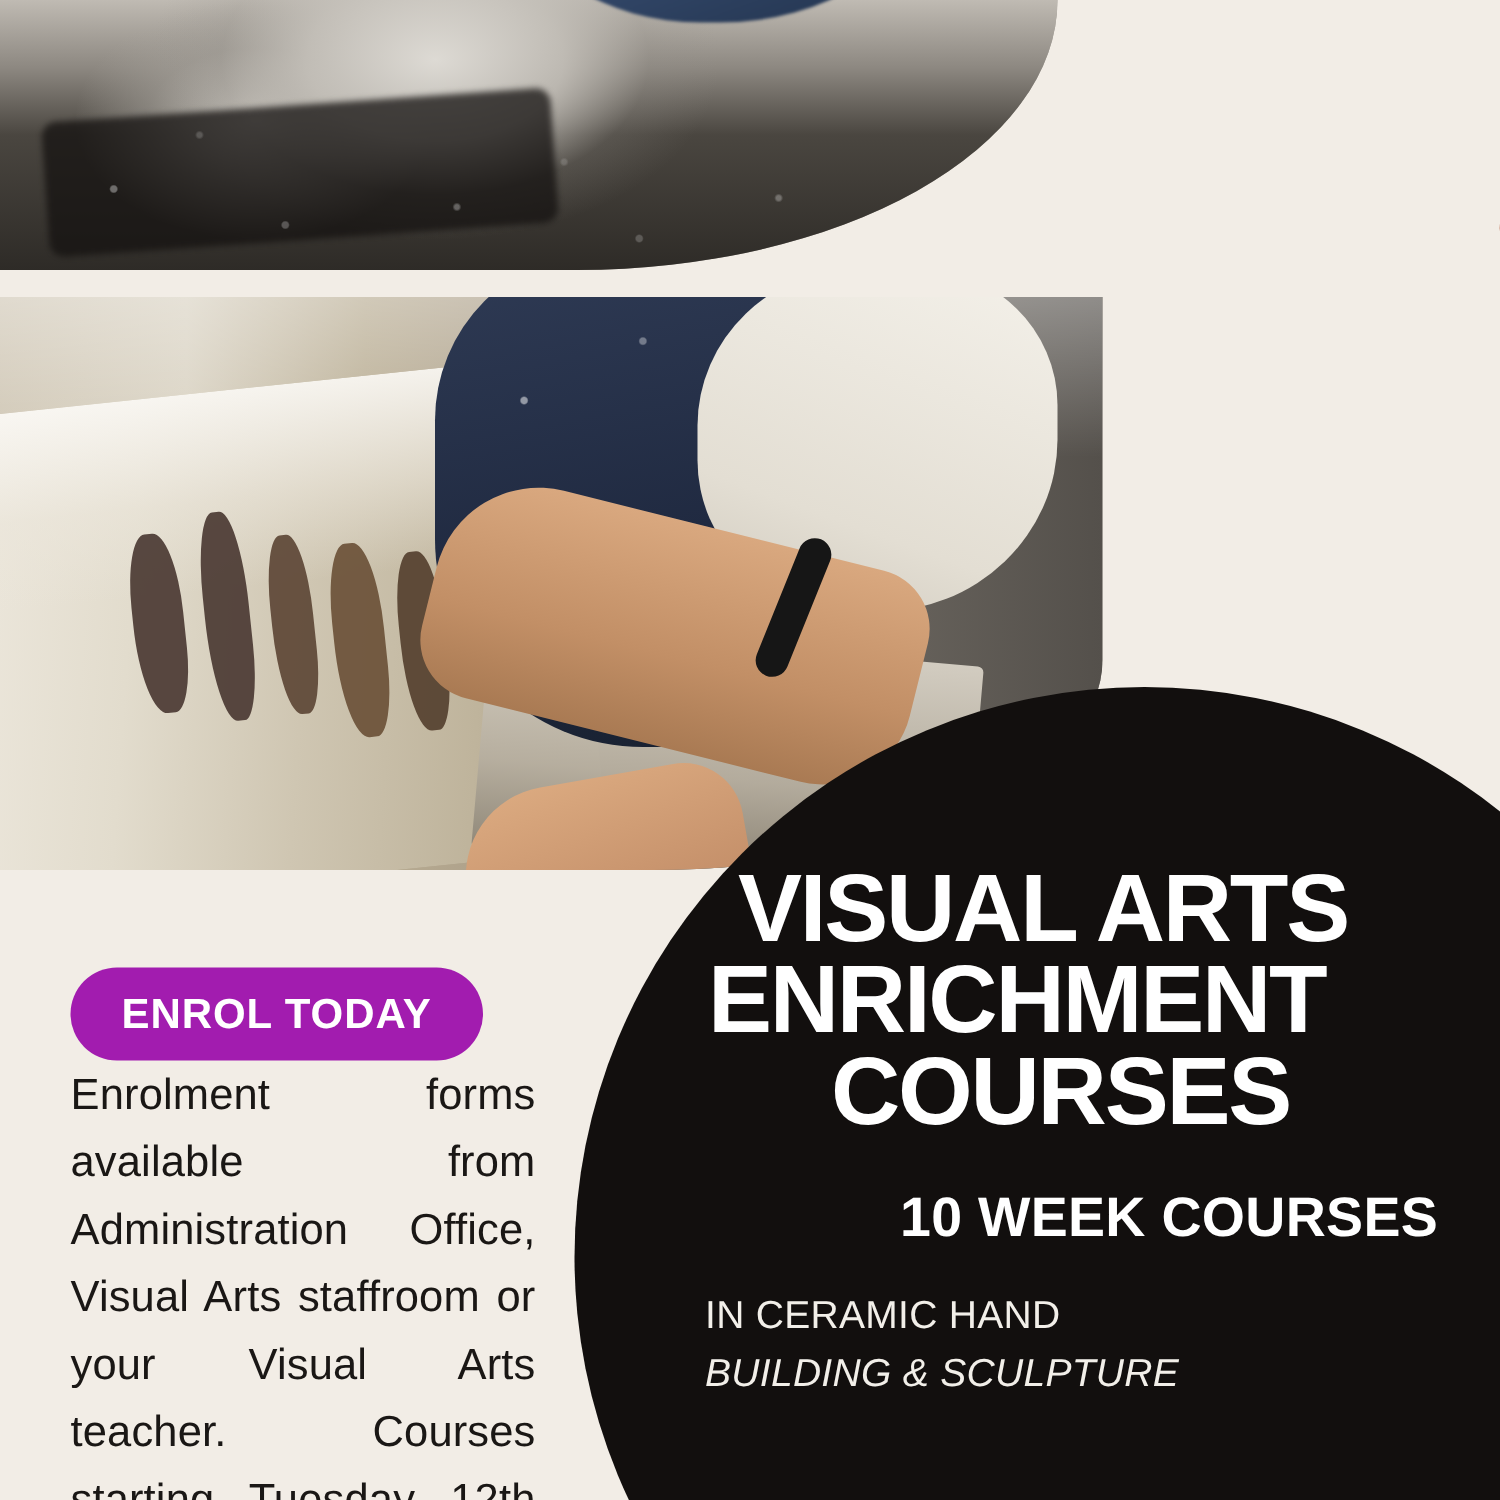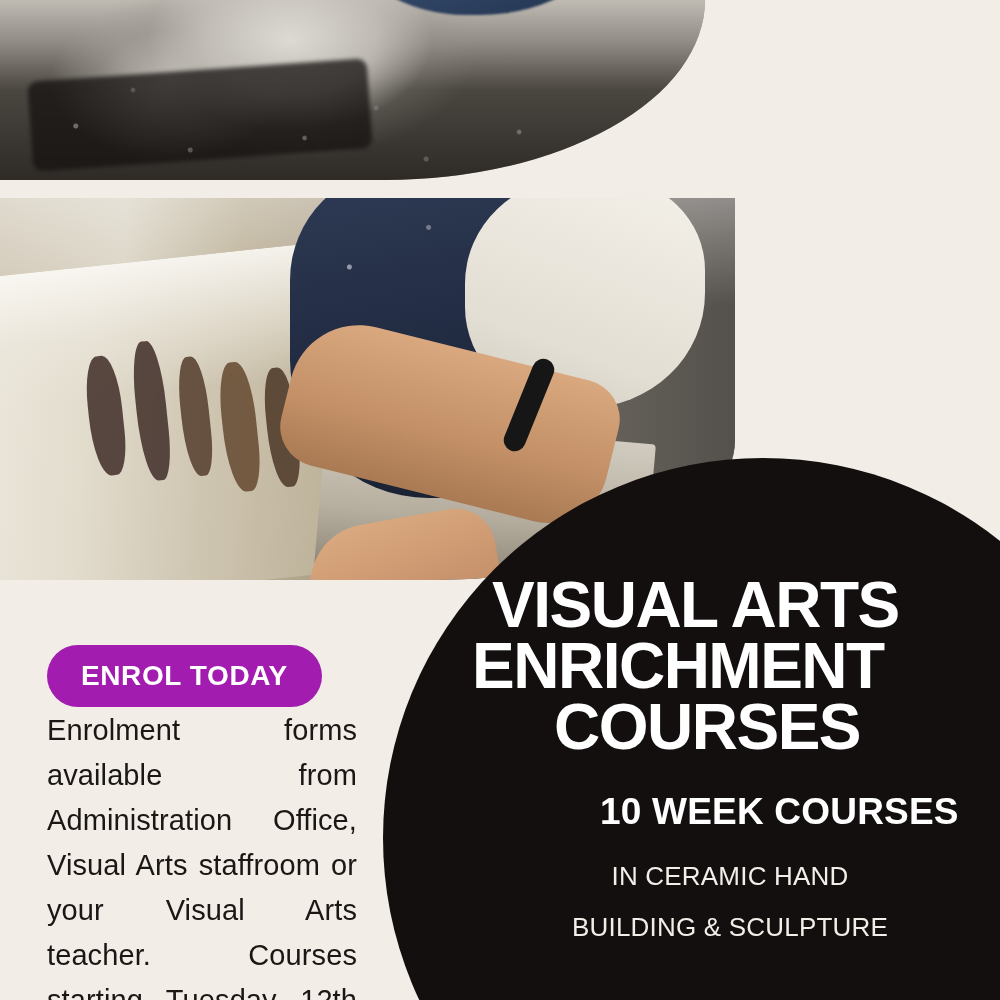--- a/index.html
+++ b/index.html
@@ -219,21 +219,20 @@
     letter-spacing: 0.2px;
     color: #ffffff;
     white-space: nowrap;
   }
   .detail {
     margin: 26px 0 0 0;
     font-size: 26px;
     line-height: 1.33;
     font-weight: 400;
     color: #f2efe9;
-    text-align: center;
     letter-spacing: 0.2px;
   }
 
   
   .enrol-pill {
     position: absolute;
     left: 47px;
     top: 645px;
     background: #a21caf;
     color: #ffffff;
@@ -314,20 +313,20 @@
     <div class="semester">Semester 1</div>
   </div>
 
   <div class="black-circle"></div>
   <div class="headline-wrap">
     <div class="headline l1">VISUAL ARTS</div>
     <div class="headline l2">ENRICHMENT</div>
     <div class="headline l3">COURSES</div>
     <div class="subhead">10 WEEK COURSES</div>
     <div class="detail">IN CERAMIC HAND</div>
-    <div class="detail" style="margin-top:16px;">BUILDING &amp; SCULPTURE</div>
+    <div class="detail" style="margin-top:4px;font-style:italic;">BUILDING &amp; SCULPTURE</div>
   </div>
 
   <div class="enrol-pill">ENROL TODAY</div>
 
   <div class="body-copy">Enrolment forms available from Administration Office, Visual Arts staffroom or your Visual Arts teacher. Courses starting Tuesday 12th March Term 1, 2024. All classes held on school grounds on Tuesday's</div>
 
 </div>
 
 </body></html>

